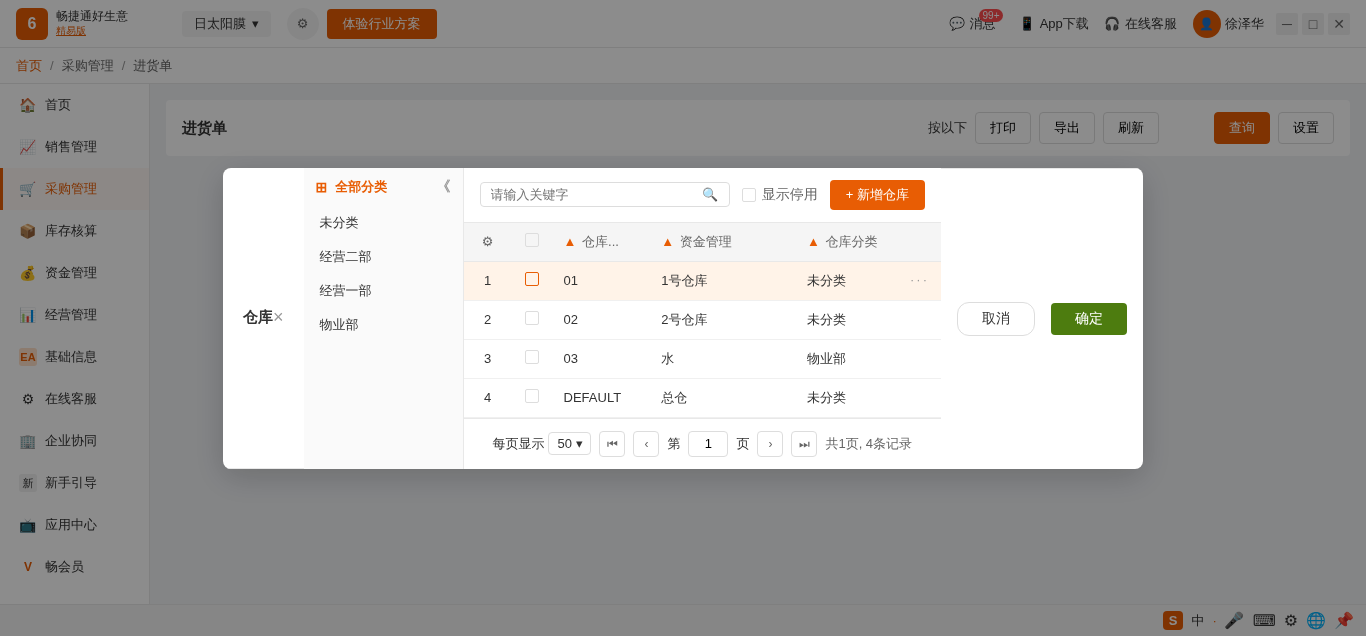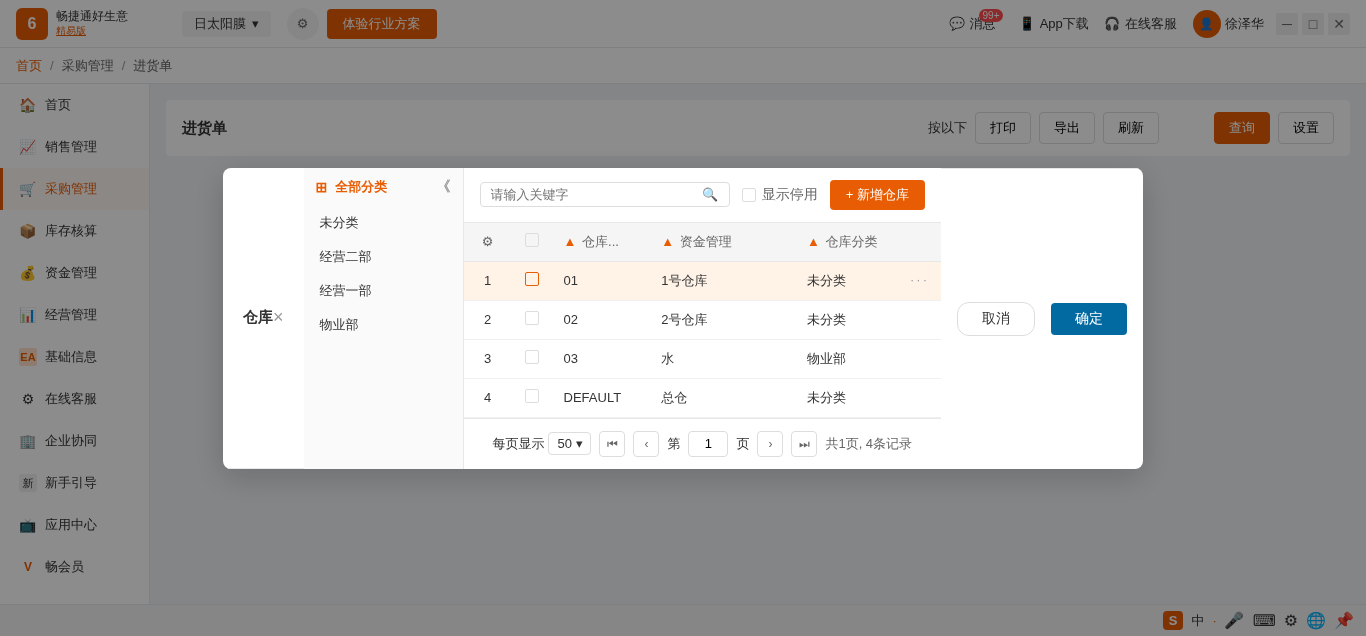--- a/index.html
+++ b/index.html
@@ -250,21 +250,21 @@
       gap: 16px;
       padding: 16px;
       border-top: 1px solid #e8e8e8;
     }
     .btn-cancel {
       padding: 7px 24px; border: 1px solid #ddd; border-radius: 12px;
       cursor: pointer; font-size: 14px; background: #fff; color: #333;
     }
     .btn-confirm {
       padding: 7px 24px; border: none; border-radius: 4px;
-      cursor: pointer; font-size: 14px; background: #0369a1; color: #fff;
+      cursor: pointer; font-size: 14px; background: #4d7c0f; color: #fff;
     }
 
     
     .win-controls { display: flex; gap: 4px; }
     .win-btn { width: 22px; height: 22px; border-radius: 2px; display: flex; align-items: center; justify-content: center; cursor: pointer; color: #666; font-size: 14px; background: #f0f0f0; }
 
     
     .status-bar {
       height: 32px; background: #f5f5f5;
       display: flex; align-items: center; justify-content: flex-end;

